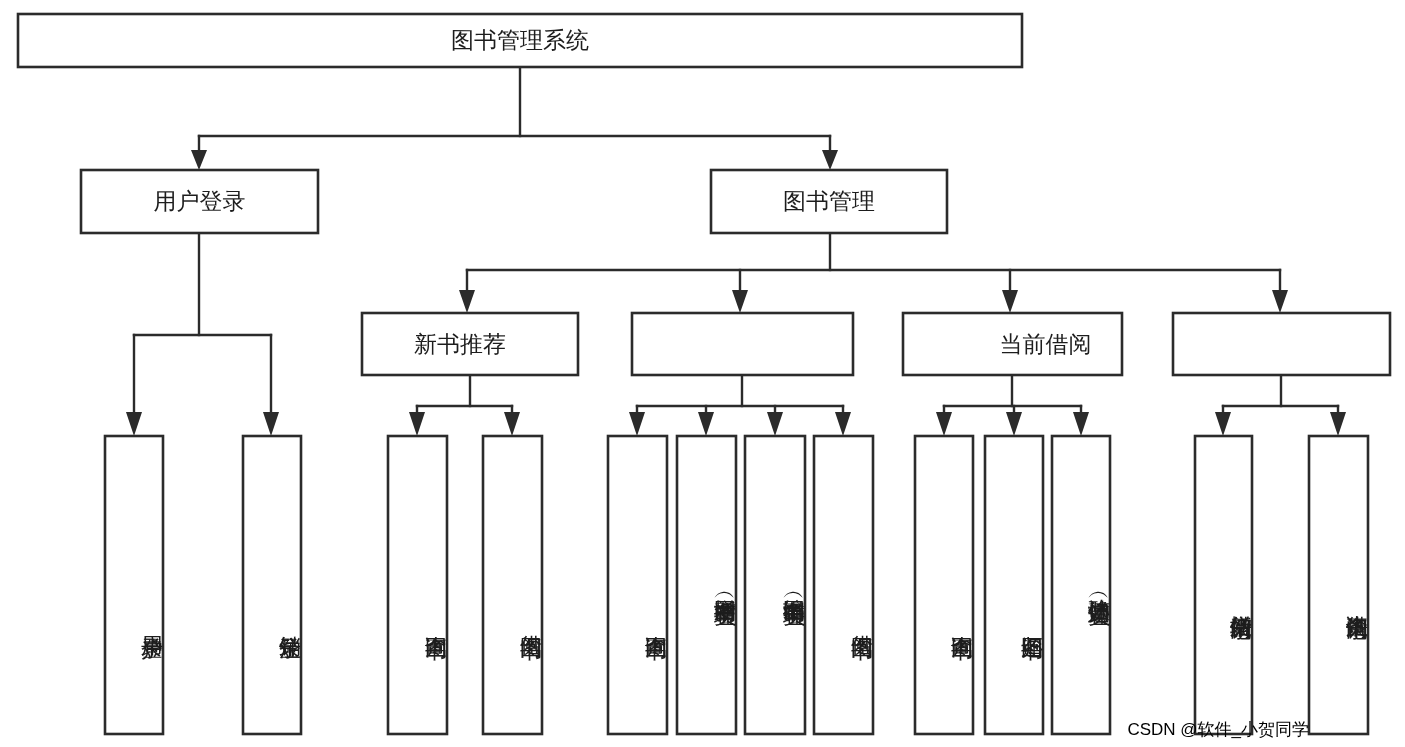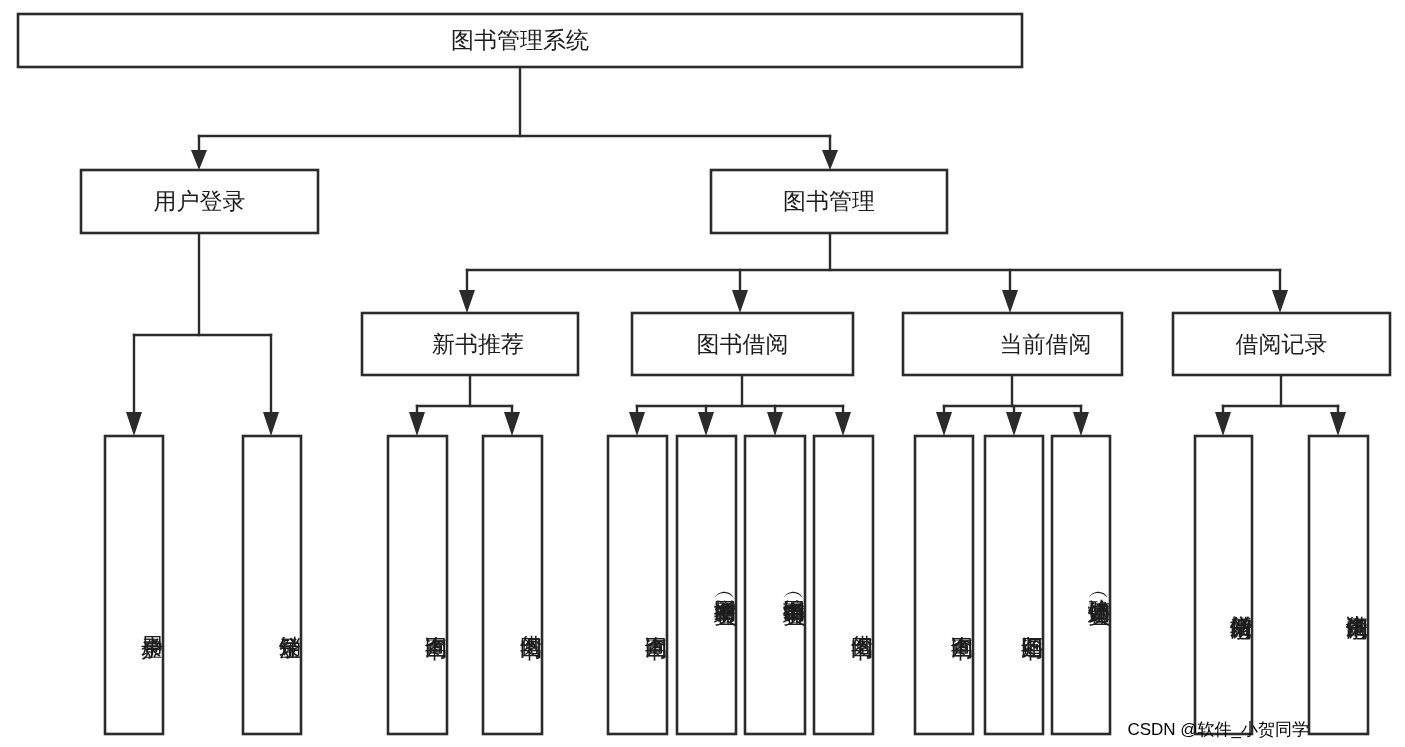--- a/index.html
+++ b/index.html
@@ -190,24 +190,22 @@
 
     <rect class="node-box" x="1195" y="436" width="57" height="298"></rect>
     <rect class="node-box" x="1309" y="436" width="59" height="298"></rect>
   </svg>
 
   <div class="htext-wrap" style="left:18px; top:14px; width:1004px; height:53px;">图书管理系统</div>
 
   <div class="htext-wrap" style="left:81px; top:170px; width:237px; height:63px;">用户登录</div>
   <div class="htext-wrap" style="left:711px; top:170px; width:236px; height:63px;border-radius:6px;">图书管理</div>
 
-  <div class="htext-wrap" style="left:370px; top:313px; width:216px; height:62px;">新书推荐</div>
-  <div class="htext-wrap" style="left:632px; top:313px; width:221px; height:62px;">图书借阅</div>
+  <div class="htext-wrap" style="left:352px; top:313px; width:216px; height:62px;">新书推荐</div>
   <div class="htext-wrap" style="left:903px; top:313px; width:219px; height:62px;margin-left:33px;">当前借阅</div>
-  <div class="htext-wrap" style="left:1173px; top:313px; width:217px; height:62px;">借阅记录</div>
 
   <div class="vtext-wrap" style="left:105px; top:512px; width:58px; height:215px;">用户登录</div>
   <div class="vtext-wrap" style="left:243px; top:512px; width:58px; height:215px;">注销登录</div>
 
   <div class="vtext-wrap" style="left:388px; top:512px; width:59px; height:215px;">查询图书</div>
   <div class="vtext-wrap" style="left:483px; top:512px; width:59px; height:215px;">借阅图书</div>
 
   <div class="vtext-wrap" style="left:608px; top:512px; width:59px; height:215px;">查询图书</div>
   <div class="vtext-wrap" style="left:677px; top:443px; width:59px; height:285px;">新增图书（管理员）</div>
   <div class="vtext-wrap" style="left:745px; top:443px; width:60px; height:285px;">编辑图书（管理员）</div>

